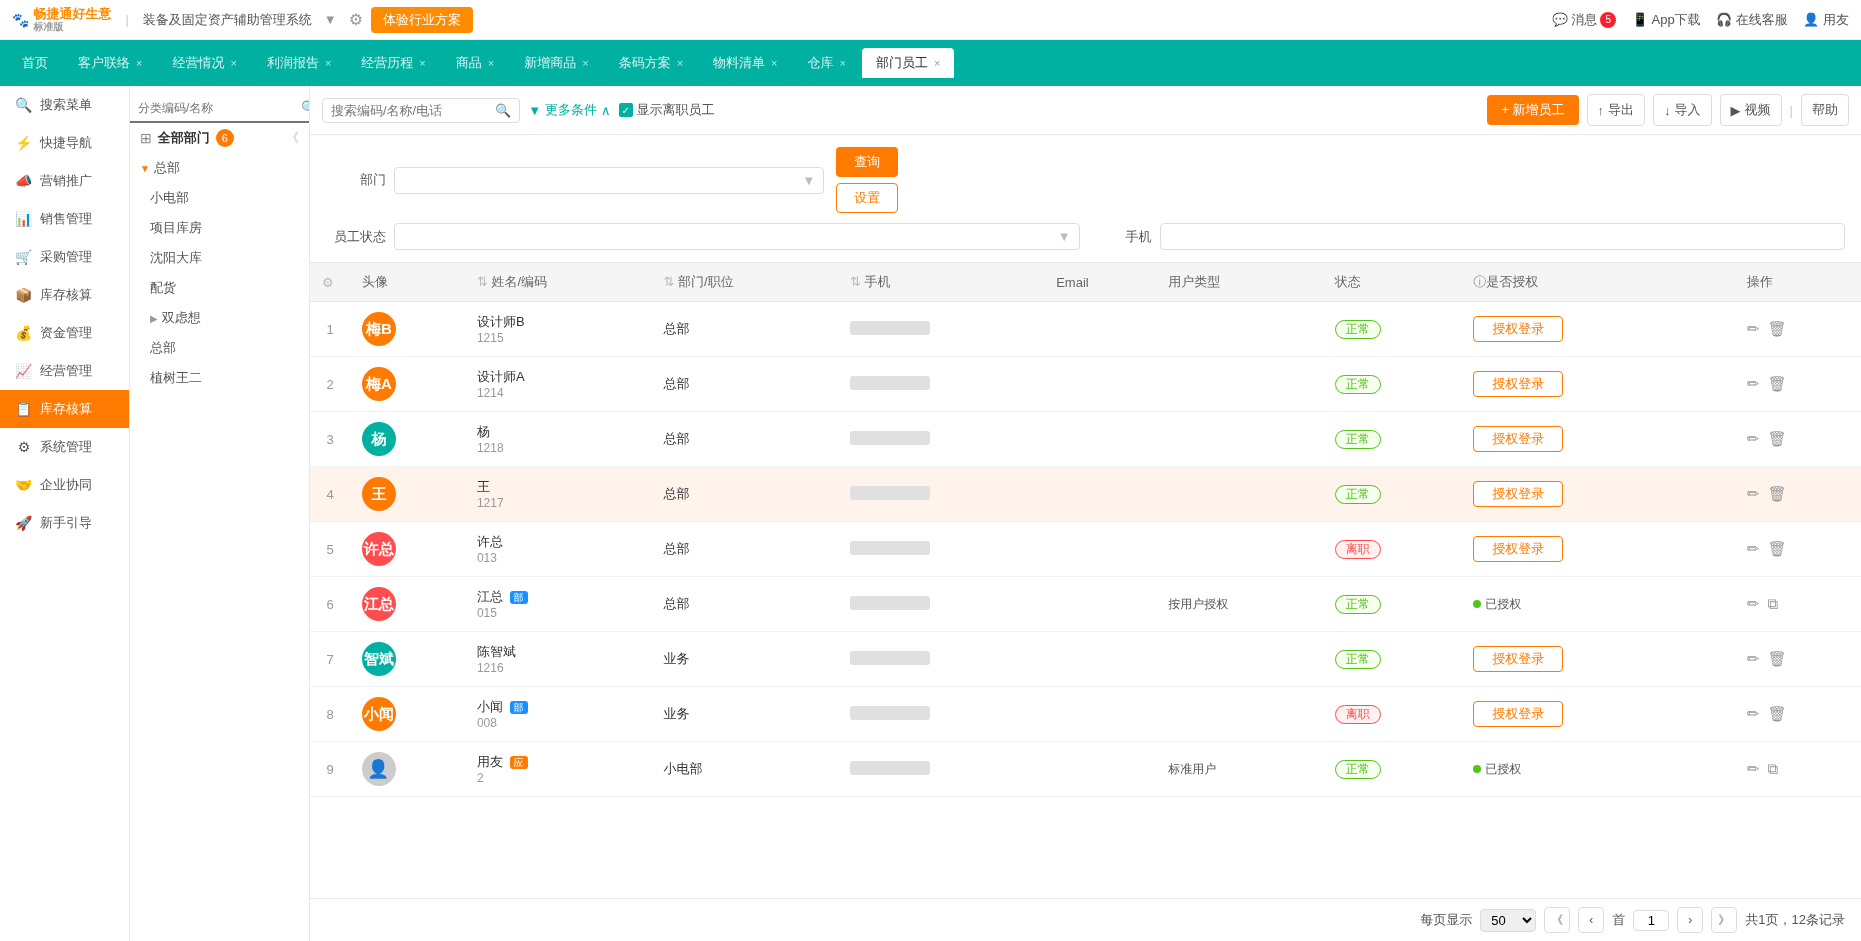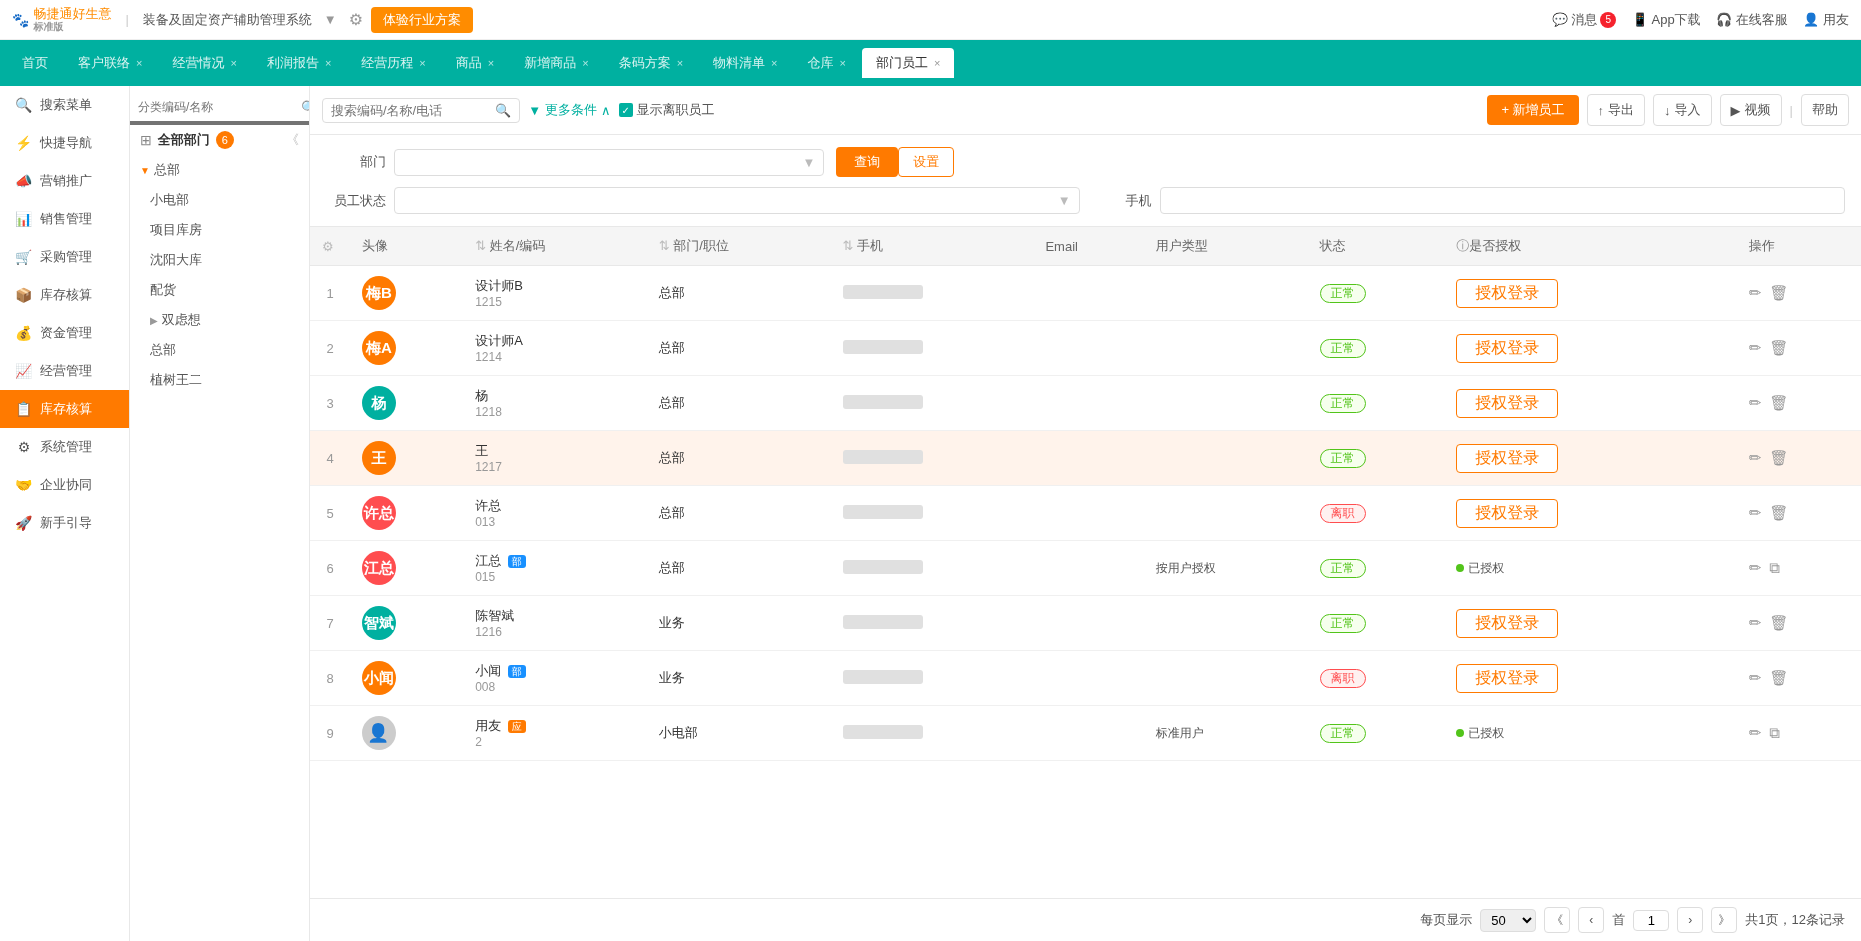--- a/index.html
+++ b/index.html
@@ -28,21 +28,21 @@
     .sidebar { width: 130px; background: #fff; border-right: 1px solid #e8e8e8; overflow-y: auto; flex-shrink: 0; }
     .sidebar-menu-item { padding: 10px 16px; cursor: pointer; display: flex; align-items: center; gap: 8px; color: #555; font-size: 13px; }
     .sidebar-menu-item.active { background: #ff7a00; color: #fff; }
     .sidebar-icon { width: 16px; height: 16px; display: flex; align-items: center; justify-content: center; font-size: 14px; }
 
     
     .content-area { flex: 1; display: flex; overflow: hidden; }
 
     
     .dept-panel { width: 180px; background: #fff; border-right: 1px solid #e8e8e8; padding: 8px 0; overflow-y: auto; flex-shrink: 0; }
-    .dept-search { display: flex; align-items: flex-start; padding: 6px 8px; border-bottom: 4px solid #737373; gap: 8px; }
+    .dept-search { display: flex; align-items: flex-end; padding: 6px 8px; border-bottom: 2px solid #737373; gap: 8px; }
     .dept-search input { flex: 1; border: none; outline: none; font-size: 12px; color: #999; }
     .dept-header { display: flex; align-items: center; padding: 6px 10px; gap: 6px; }
     .dept-badge { background: #ff7a00; color: #fff; border-radius: 50%; width: 18px; height: 18px; font-size: 11px; display: flex; align-items: center; justify-content: center; }
     .dept-tree-item { padding: 6px 10px 6px 20px; cursor: pointer; font-size: 13px; color: #555; display: flex; align-items: center; gap: 4px; }
     .dept-tree-item.has-children { padding-left: 10px; }
     .dept-tree-item.indent1 { padding-left: 20px; }
     .triangle { font-size: 10px; color: #999; }
     .triangle.down { color: #ff7a00; }
 
     
@@ -77,21 +77,21 @@
     .avatar.orange { background: #ff7a00; }
     .avatar.teal { background: #00b0a0; }
     .avatar.gray { background: #ccc; }
     .avatar.red-orange { background: #ff4d4f; }
     .name-code { display: flex; flex-direction: column; }
     .emp-name { font-size: 13px; color: #333; }
     .emp-code { font-size: 12px; color: #999; }
     .status-tag { display: inline-flex; align-items: center; padding: 0 10px; border-radius: 10px; font-size: 12px; }
     .status-normal { border: 1px solid #52c41a; color: #52c41a; background: #f6ffed; }
     .status-resigned { border: 1px solid #ff4d4f; color: #ff4d4f; background: #fff1f0; }
-    .auth-btn { border: 1px solid #ff7a00; color: #ff7a00; background: #fff; padding: 3px 18px; border-radius: 4px; cursor: pointer; font-size: 16px; white-space: nowrap; }
+    .auth-btn { border: 1px solid #ff7a00; color: #ff7a00; background: #fff; padding: 3px 18px; border-radius: 4px; cursor: pointer; font-size: 13px; white-space: nowrap; }
     .auth-granted { color: #555; font-size: 12px; display: flex; align-items: center; gap: 4px; }
     .dot-green { width: 8px; height: 8px; border-radius: 50%; background: #52c41a; display: inline-block; }
     .op-btns { display: flex; align-items: center; gap: 8px; }
     .op-icon { color: #999; cursor: pointer; font-size: 15px; }
     .blurred { background: #e0e0e0; border-radius: 3px; color: transparent; width: 80px; height: 14px; display: inline-block; }
     .dept-badge-inline { background: #00b0a0; color: #fff; font-size: 10px; padding: 1px 4px; border-radius: 3px; margin-left: 3px; }
     .dept-badge-inline.orange { background: #ff7a00; }
     .dept-badge-inline.blue { background: #1890ff; }
     .user-type-tag { font-size: 12px; color: #555; }
 
@@ -102,21 +102,21 @@
     .per-page-select { border: 1px solid #ddd; border-radius: 4px; padding: 2px 6px; font-size: 13px; }
   </style>
 </head>
 <body>
 
 <div class="top-bar">
   <div class="top-bar-left">
     <div class="brand">
       <span>🐾</span>
       <div>
-        <div style="font-size:13px;font-weight:normal;color:#ff8c00;line-height:1.2;">畅捷通好生意</div>
+        <div style="font-size:13px;font-weight:bold;color:#ff8c00;line-height:1.2;">畅捷通好生意</div>
         <div style="font-size:10px;color:#999;line-height:1.2;">标准版</div>
       </div>
     </div>
     <span style="color:#ccc;margin:0 6px;">|</span>
     <span style="color:#555;font-size:13px;">装备及固定资产辅助管理系统</span>
     <span style="color:#999;cursor:pointer;margin-left:4px;">▼</span>
     <span style="color:#999;cursor:pointer;margin-left:4px;font-size:16px;">⚙</span>
     <button class="trial-btn">体验行业方案</button>
   </div>
   <div class="top-bar-right">
@@ -287,21 +287,21 @@
       <div style="background:#fff;padding:12px 16px;border-bottom:1px solid #e8e8e8;">
         <div style="display:grid;grid-template-columns:1fr 1fr 1fr;gap:12px;align-items:center;">
           <div class="filter-row">
             <span class="filter-label">部门</span>
             <div class="filter-select" style="flex:1;border:1px solid #ddd;border-radius:4px;padding:5px 8px;display:flex;justify-content:space-between;align-items:center;">
               <span></span>
               <span style="color:#bbb;">▼</span>
             </div>
           </div>
           <div style="display:flex;align-items:center;gap:6px;justify-content:space-between;">
-            <div style="display:flex;flex-direction:row;">
+            <div style="display:flex;flex-direction:column;gap:6px;">
               <button class="btn-query">查询</button>
               <button class="btn-set">设置</button>
             </div>
           </div>
         </div>
         <div style="display:grid;grid-template-columns:1fr 1fr;gap:12px;margin-top:10px;align-items:center;">
           <div class="filter-row">
             <span class="filter-label">员工状态</span>
             <div class="filter-select" style="flex:1;border:1px solid #ddd;border-radius:4px;padding:5px 8px;display:flex;justify-content:space-between;align-items:center;">
               <span></span>

